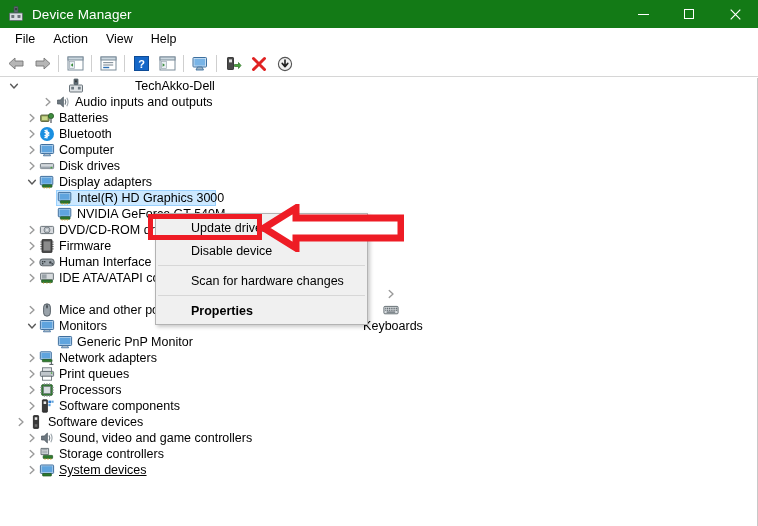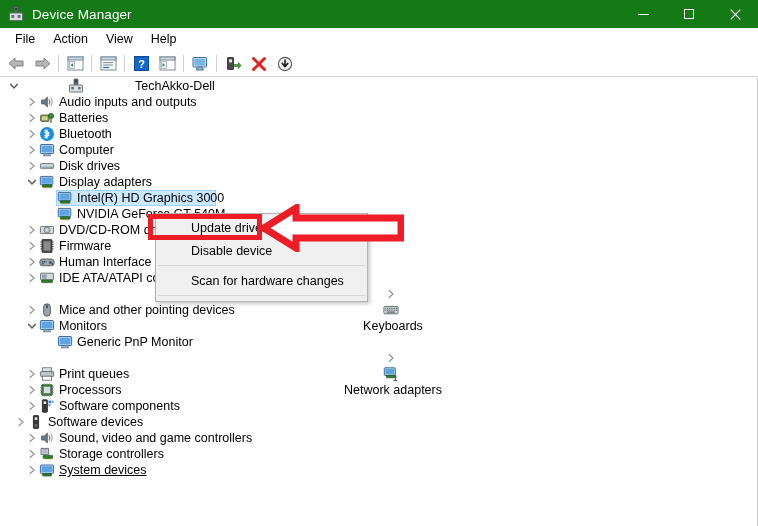--- a/index.html
+++ b/index.html
@@ -197,21 +197,21 @@
             <svg width="16" height="16" viewBox="0 0 16 16">
               <rect x="6" y="1" width="4" height="5.5" rx="0.5" fill="#63707a" stroke="#3f4a52" stroke-width="0.7"></rect>
               <rect x="7.2" y="2.3" width="1.5" height="2" fill="#2a2a2a"></rect>
               <rect x="1.5" y="7" width="13" height="7" rx="0.7" fill="#dfe3e6" stroke="#5b666e" stroke-width="0.9"></rect>
               <rect x="3.2" y="8.8" width="2.8" height="2.8" rx="0.3" fill="#6f7a82"></rect>
               <rect x="9.9" y="8.8" width="2.8" height="2.8" rx="0.3" fill="#6f7a82"></rect>
             </svg>
           </span>
           <span class="rlabel">TechAkko-Dell</span>
         </div>
-        <div class="row" style="padding-left: 25px;">
+        <div class="row" style="padding-left: 25px; margin-left: 16px;">
           <span class="chev">
             <svg width="10" height="10" viewBox="0 0 10 10">
               <path d="M3.2 1.6 L7 5 L3.2 8.4" stroke="#9a9a9a" stroke-width="1.4" fill="none" stroke-linecap="round" stroke-linejoin="round"></path>
             </svg>
           </span>
           <span class="ricon">
             <svg width="16" height="16" viewBox="0 0 16 16">
               <path d="M2.5 6 L5.2 6 L8.4 3 L8.4 13 L5.2 10 L2.5 10 Z" fill="#6d7880" stroke="#4a545b" stroke-width="0.7" stroke-linejoin="round"></path>
               <path d="M10 5.4 Q11.6 8 10 10.6" stroke="#6d7880" stroke-width="1.1" fill="none"></path>
               <path d="M11.8 3.8 Q14.3 8 11.8 12.2" stroke="#9aa3a9" stroke-width="1.1" fill="none"></path>
@@ -457,21 +457,21 @@
           <span class="chev"></span>
           <span class="ricon">
             <svg width="16" height="16" viewBox="0 0 16 16">
               <rect x="1.4" y="2.5" width="13.2" height="9" rx="0.8" fill="#bfd8ef" stroke="#3f6f9e" stroke-width="1"></rect>
               <rect x="2.6" y="3.7" width="10.8" height="6.6" fill="#5fa4de"></rect>
               <path d="M5.6 11.5 L10.4 11.5 L11.6 13.8 L4.4 13.8 Z" fill="#a9bbc8" stroke="#3f6f9e" stroke-width="0.8" stroke-linejoin="round"></path>
             </svg>
           </span>
           <span class="rlabel">Generic PnP Monitor</span>
         </div>
-        <div class="row" style="padding-left: 25px; flex-direction: column;">
+        <div class="row" style="padding-left: 25px;">
           <span class="chev">
             <svg width="10" height="10" viewBox="0 0 10 10">
               <path d="M3.2 1.6 L7 5 L3.2 8.4" stroke="#9a9a9a" stroke-width="1.4" fill="none" stroke-linecap="round" stroke-linejoin="round"></path>
             </svg>
           </span>
           <span class="ricon">
             <svg width="16" height="16" viewBox="0 0 16 16">
               <rect x="1.3" y="1.8" width="11" height="7.6" rx="0.7" fill="#bfd8ef" stroke="#3f6f9e" stroke-width="1"></rect>
               <rect x="2.4" y="2.9" width="8.8" height="5.4" fill="#5fa4de"></rect>
               <rect x="3.4" y="9.4" width="9.6" height="2.4" rx="0.4" fill="#2f7d2f" stroke="#1d501d" stroke-width="0.7"></rect>
@@ -596,20 +596,21 @@
       </div>
   </div>
 
   <div class="ctxmenu">
     <div id="ctx-items">
         <div class="ctxitem">Update driver</div>
         <div class="ctxitem">Disable device</div>
         <div class="ctxsep"></div>
         <div class="ctxitem">Scan for hardware changes</div>
         <div class="ctxsep"></div>
+        <div class="ctxitem bold">Properties</div>
       </div>
   </div>
 
   <div class="redbox"></div>
 
   <svg class="redarrow" viewBox="0 0 142 48">
     <path d="M2 24 L34 4 L34 14 L139 14 L139 34 L34 34 L34 44 Z" fill="#ffffff" stroke="#ee1c25" stroke-width="7" stroke-linejoin="miter"></path>
   </svg>
 
 </div>

